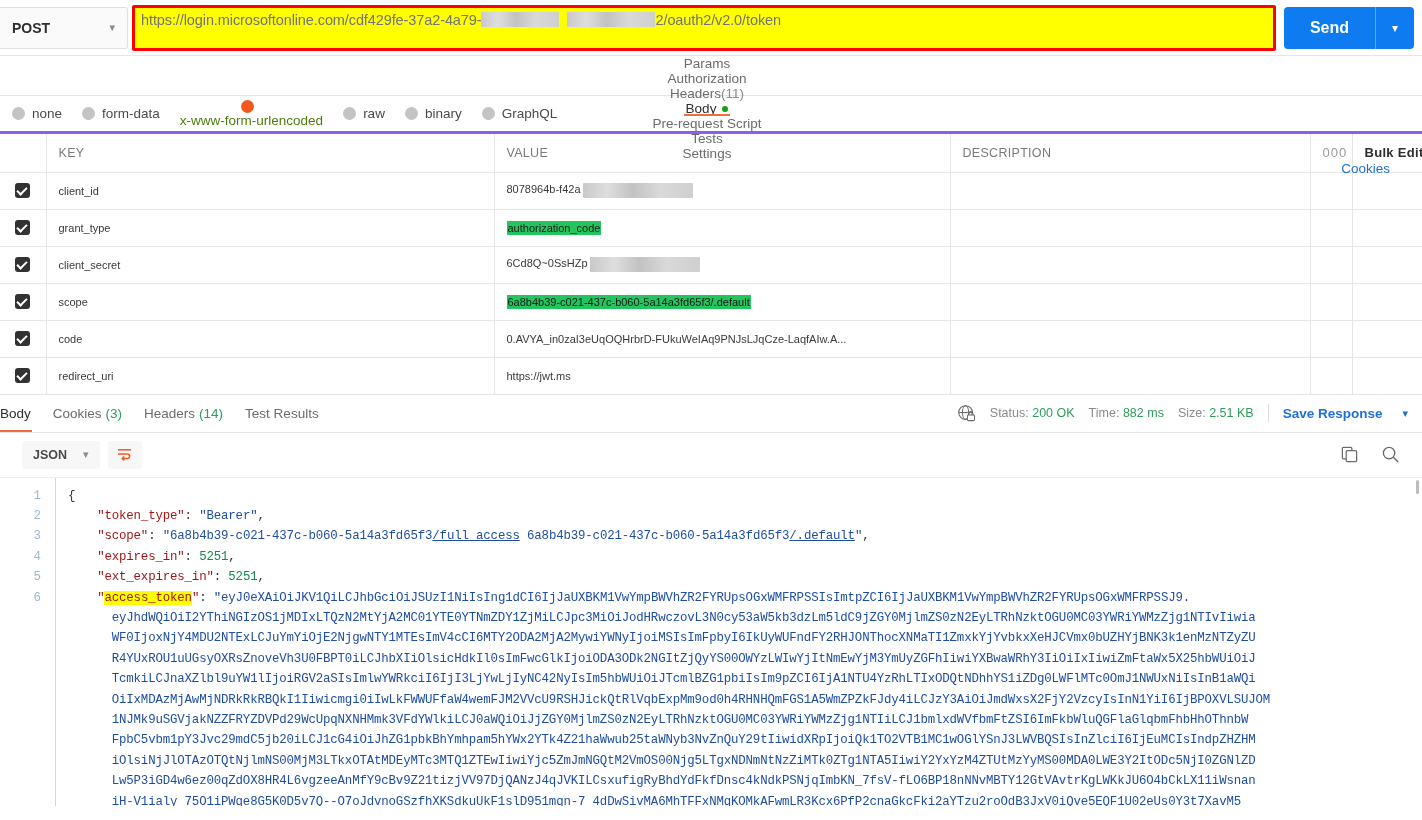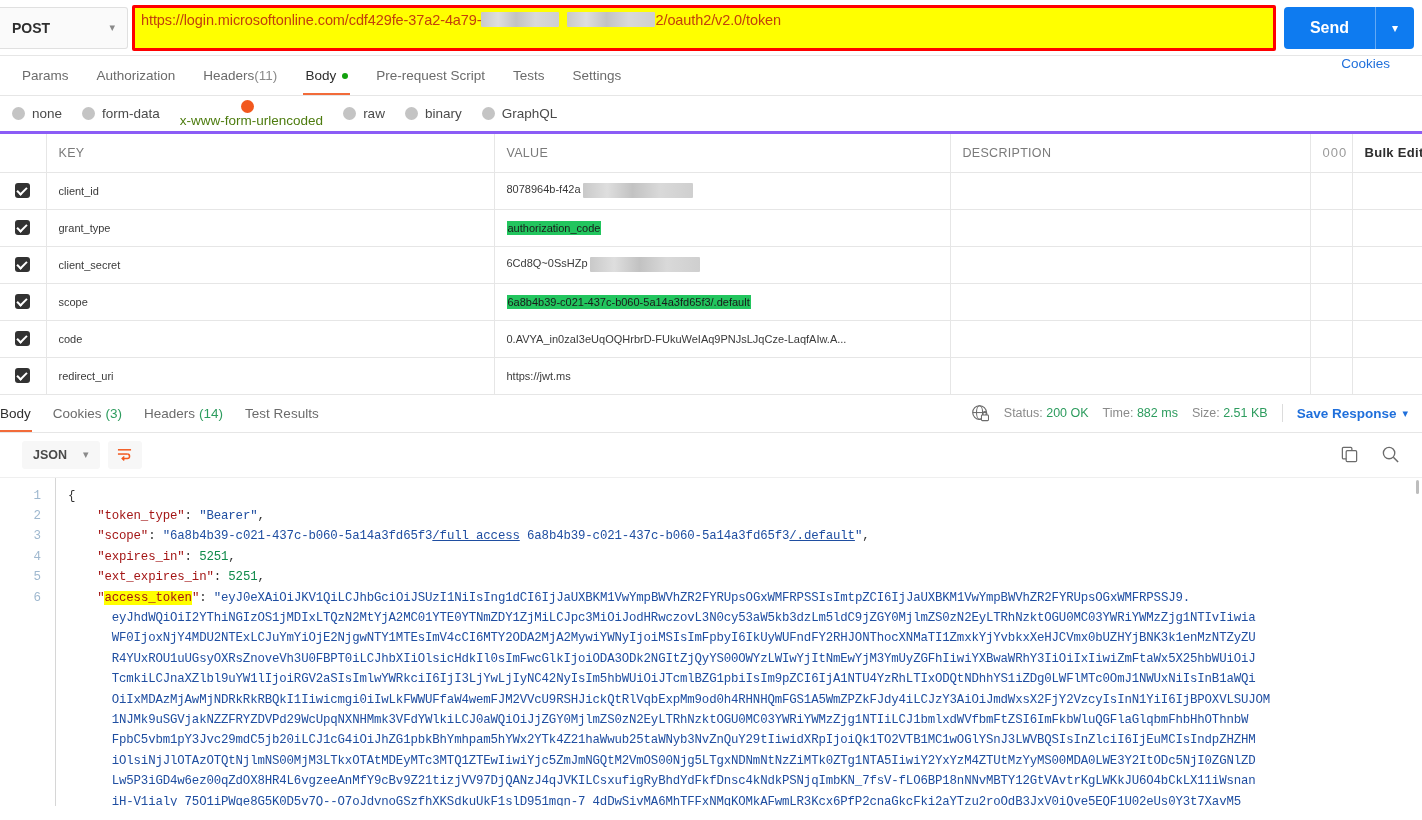--- a/index.html
+++ b/index.html
@@ -36,21 +36,21 @@
     background: #ffffff;
     display: flex; align-items: center;
     overflow: hidden;
   }
   .url-inner {
     flex: 1; height: 100%;
     background: #ffff00;
     display: flex; align-items: center;
     padding: 0 4px 16px 6px;
     white-space: nowrap; overflow: hidden;
-    font-size: 14.5px; color: #c2410c;
+    font-size: 14.5px; color: #737373;
     letter-spacing: -0.1px;
   }
   .redact {
     display: inline-block; height: 15px; vertical-align: middle;
     background: linear-gradient(90deg,#c9c9c9 0%,#dedede 22%,#c2c2c2 45%,#d9d9d9 70%,#cfcfcf 100%);
     filter: blur(0.6px); border-radius: 1px;
   }
   .send-btn {
     display: flex; align-items: stretch; height: 42px;
     border-radius: 4px; overflow: hidden;
@@ -61,24 +61,25 @@
     padding: 0 26px; color: #fff; font-size: 16px; font-weight: 700;
   }
   .send-btn .sep { width: 1px; background: rgba(255,255,255,.35); }
   .send-btn .chev {
     display: flex; align-items: center; justify-content: center;
     width: 38px; color: #fff; font-size: 12px;
   }
 
   
   .req-tabs {
-    display: flex; align-items: flex-start;
+    display: flex; align-items: center;
     height: 40px; padding: 0 12px;
     border-bottom: 1px solid #e6e6e6;
     position: relative;
+    flex-direction: column;
   }
   .rtab {
     position: relative; height: 100%;
     display: flex; align-items: center;
     padding: 0 10px; margin-right: 8px;
     font-size: 13.5px; color: #6b6b6b; cursor: pointer;
   }
   .rtab .cnt { color: #8a8a8a; margin-left: 0; }
   .rtab.active { color: #2e2e2e; font-weight: 400; }
   .rtab.active::after {
@@ -159,21 +160,21 @@
   .resp-tab:first-child { padding-left: 0; margin-left: 0; }
   .resp-tab.active { color: #2e2e2e; }
   .resp-tab.active::after {
     content: ""; position: absolute; left: 0; right: 10px; bottom: 0;
     height: 2px; background: #f26b3a;
   }
   .resp-tab .cnt { color: #2d9c5e; margin-left: 4px; }
   .resp-meta { margin-left: auto; display: flex; align-items: center; gap: 14px; font-size: 12.5px; color: #8a8a8a; }
   .resp-meta b { font-weight: 400; color: #2d9c5e; }
   .meta-divider { width: 1px; height: 18px; background: #dcdcdc; }
-  .save-resp { color: #1f6fdb; font-weight: 700; font-size: 13.5px; cursor: pointer; display: flex; align-items: center; gap: 6px; }
+  .save-resp { color: #1f6fdb; font-weight: 700; font-size: 13.5px; cursor: pointer; display: flex; align-items: center; gap: 20px; }
 
   
   .fmt-bar {
     display: flex; align-items: center;
     height: 45px; padding: 0 12px;
     background: #fff; border-bottom: 1px solid #efefef;
   }
   .seg { display: flex; background: #f7f7f7; border-radius: 3px; overflow: hidden; height: 28px; }
   .seg .s {
     display: flex; align-items: center; padding: 0 16px;

